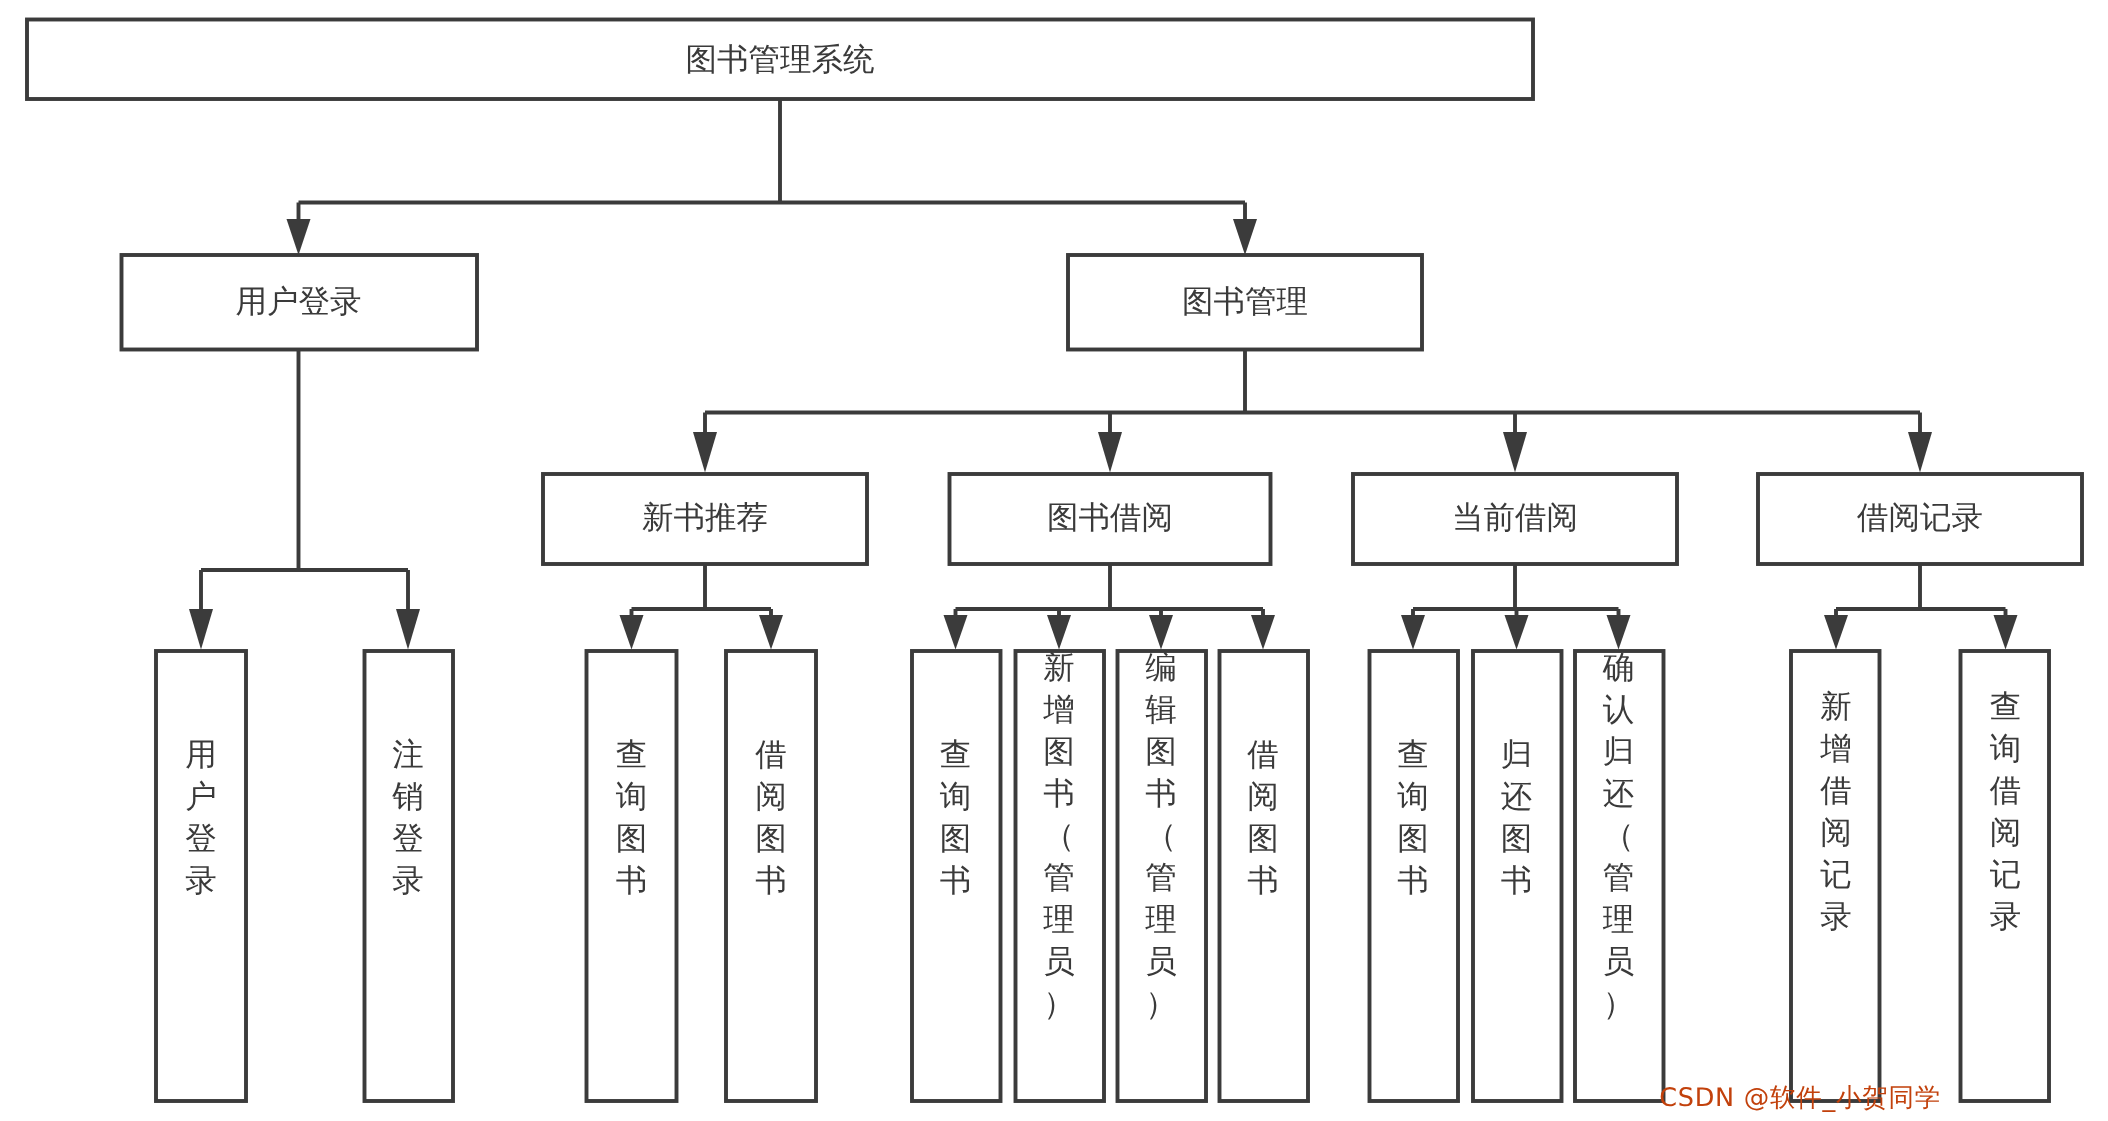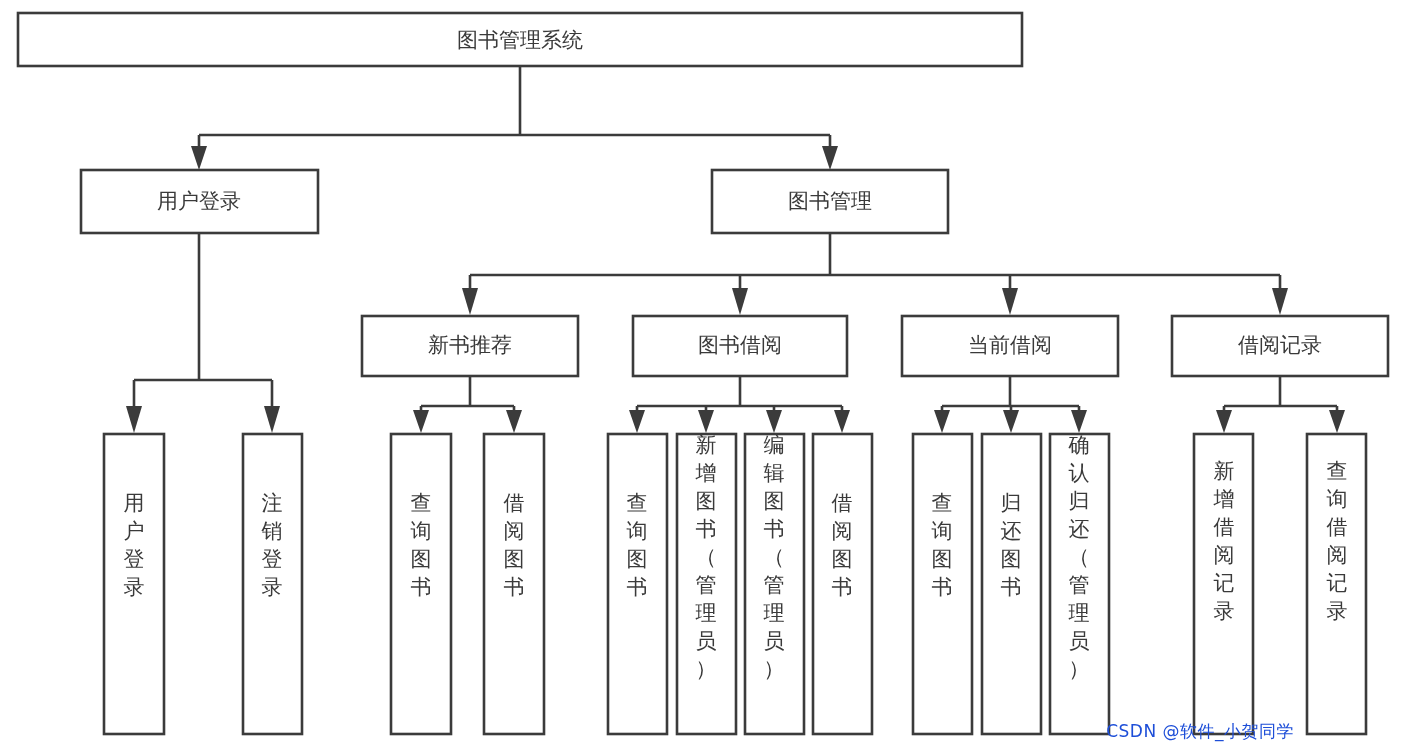--- a/index.html
+++ b/index.html
@@ -50,21 +50,21 @@
   .node-label-vertical {
     fill: #3a3a3a;
     font-family: "DejaVu Sans", "Liberation Sans", sans-serif;
     font-size: 21px;
     text-anchor: middle;
   }
   .watermark-text {
     position: absolute;
     right: 16px;
     bottom: 4px;
-    color: #1d4ed8;
+    color: #c2410c;
     font-family: "DejaVu Sans", "Liberation Sans", sans-serif;
     font-size: 17px;
     letter-spacing: 0.5px;
     white-space: nowrap;
     user-select: none;
     margin-left: 35px;
   }
 </style>
 </head>
 <body>

